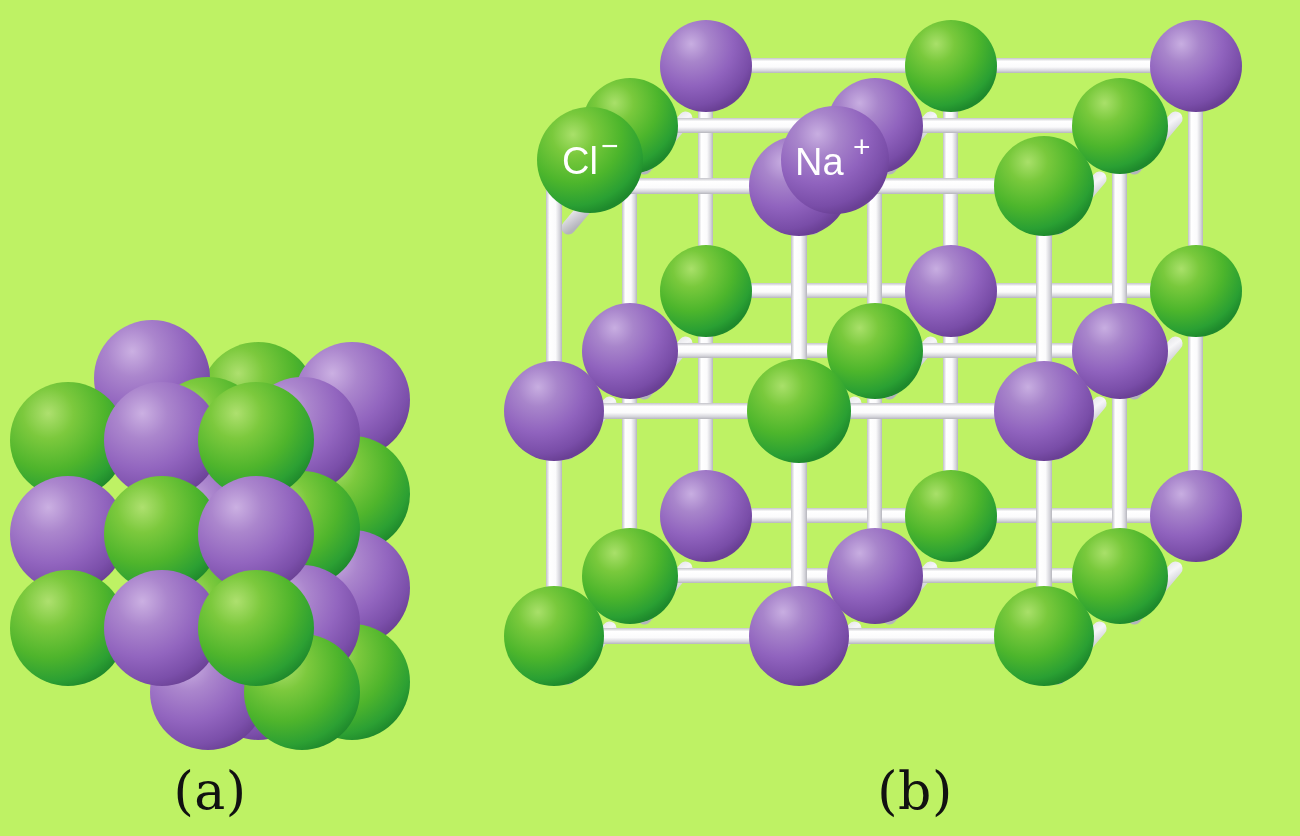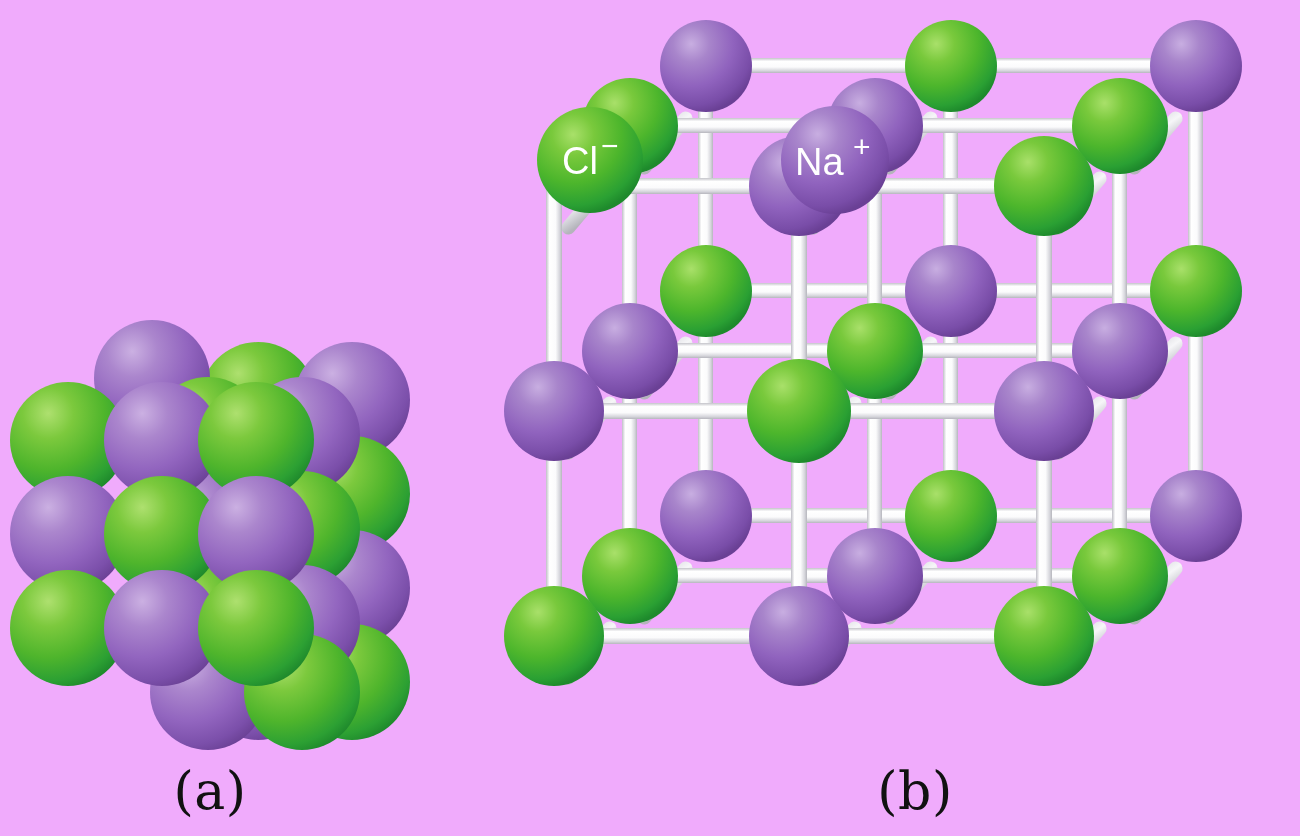--- a/index.html
+++ b/index.html
@@ -11,21 +11,21 @@
     width: 1300px;
     height: 836px;
     position: relative;
     overflow: hidden;
     font-family: "Liberation Sans", sans-serif;
   }
 
   #figure {
     position: absolute;
     inset: 0;
-    background: #f0abfc;
+    background: #bef264;
   }
 
   .panel {
     position: absolute;
   }
 
   
   #panel-a {
     left: 0px;
     top: 330px;

